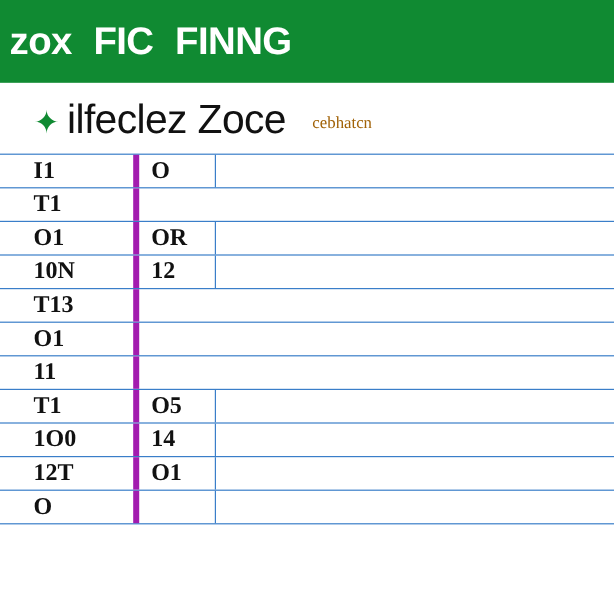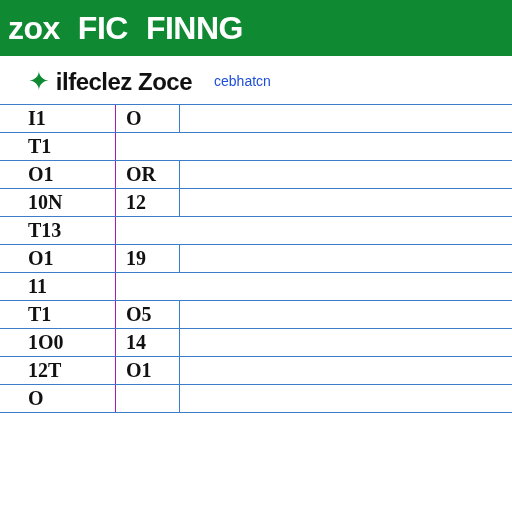--- a/index.html
+++ b/index.html
@@ -1,19 +1,19 @@
 <!DOCTYPE html>
 <html><head>
 <meta charset="utf-8">
 <style>
   * { box-sizing: border-box; margin: 0; padding: 0; }
   html, body { width: 512px; height: 512px; overflow: hidden; font-family: Georgia, 'Times New Roman', serif; background: #fff; }
   .titlebar {
     width: 100%;
-    height: 56px;
+    height: 69px;
     background: #108a32;
     color: #fff;
     display: flex;
     align-items: center;
     padding: 2px 8px;
     font-family: Arial, Helvetica, sans-serif;
     font-weight: 700;
     font-size: 32px;
     letter-spacing: -0.5px;
   }
@@ -26,46 +26,46 @@
     font-family: Arial, Helvetica, sans-serif;
     color: #111;
   }
   .heading .icon {
     font-size: 26px;
     color: #108a32;
     margin-right: 6px;
     line-height: 1;
   }
   .heading .htext {
-    font-size: 24px;
-    font-weight: 700;
+    font-size: 34px;
+    font-weight: 400;
     letter-spacing: -0.5px;
   }
   .heading .sub {
     font-size: 14px;
-    color: #1d4ed8;
+    color: #a16207;
     margin-left: 22px;
-    font-family: Liberation Sans, sans-serif;
+    font-family: Liberation Serif, serif;
     position: relative;
     top: -4px;
   }
   .grid {
     margin-top: 8px;
     width: 100%;
   }
   .row {
     display: flex;
     height: 28px;
     align-items: center;
     border-bottom: 1px solid #3a7ec9;
     padding-left: 28px;
   }
   .col-a {
     width: 88px;
-    border-right: 1px solid #a21caf;
+    border-right: 5px solid #a21caf;
     height: 100%;
     display: flex;
     align-items: center;
     font-size: 20px;
     font-weight: 600;
     color: #111;
   }
   .col-b {
     width: 64px;
     border-right: 1px solid #3a7ec9;
@@ -111,21 +111,20 @@
     </div>
     <div class="row">
       <div class="col-a">10N</div>
       <div class="col-b">12</div>
     </div>
     <div class="row">
       <div class="col-a">T13</div>
     </div>
     <div class="row">
       <div class="col-a">O1</div>
-      <div class="col-b">19</div>
     </div>
     <div class="row">
       <div class="col-a">11</div>
     </div>
     <div class="row">
       <div class="col-a">T1</div>
       <div class="col-b">O5</div>
     </div>
     <div class="row">
       <div class="col-a">1O0</div>

